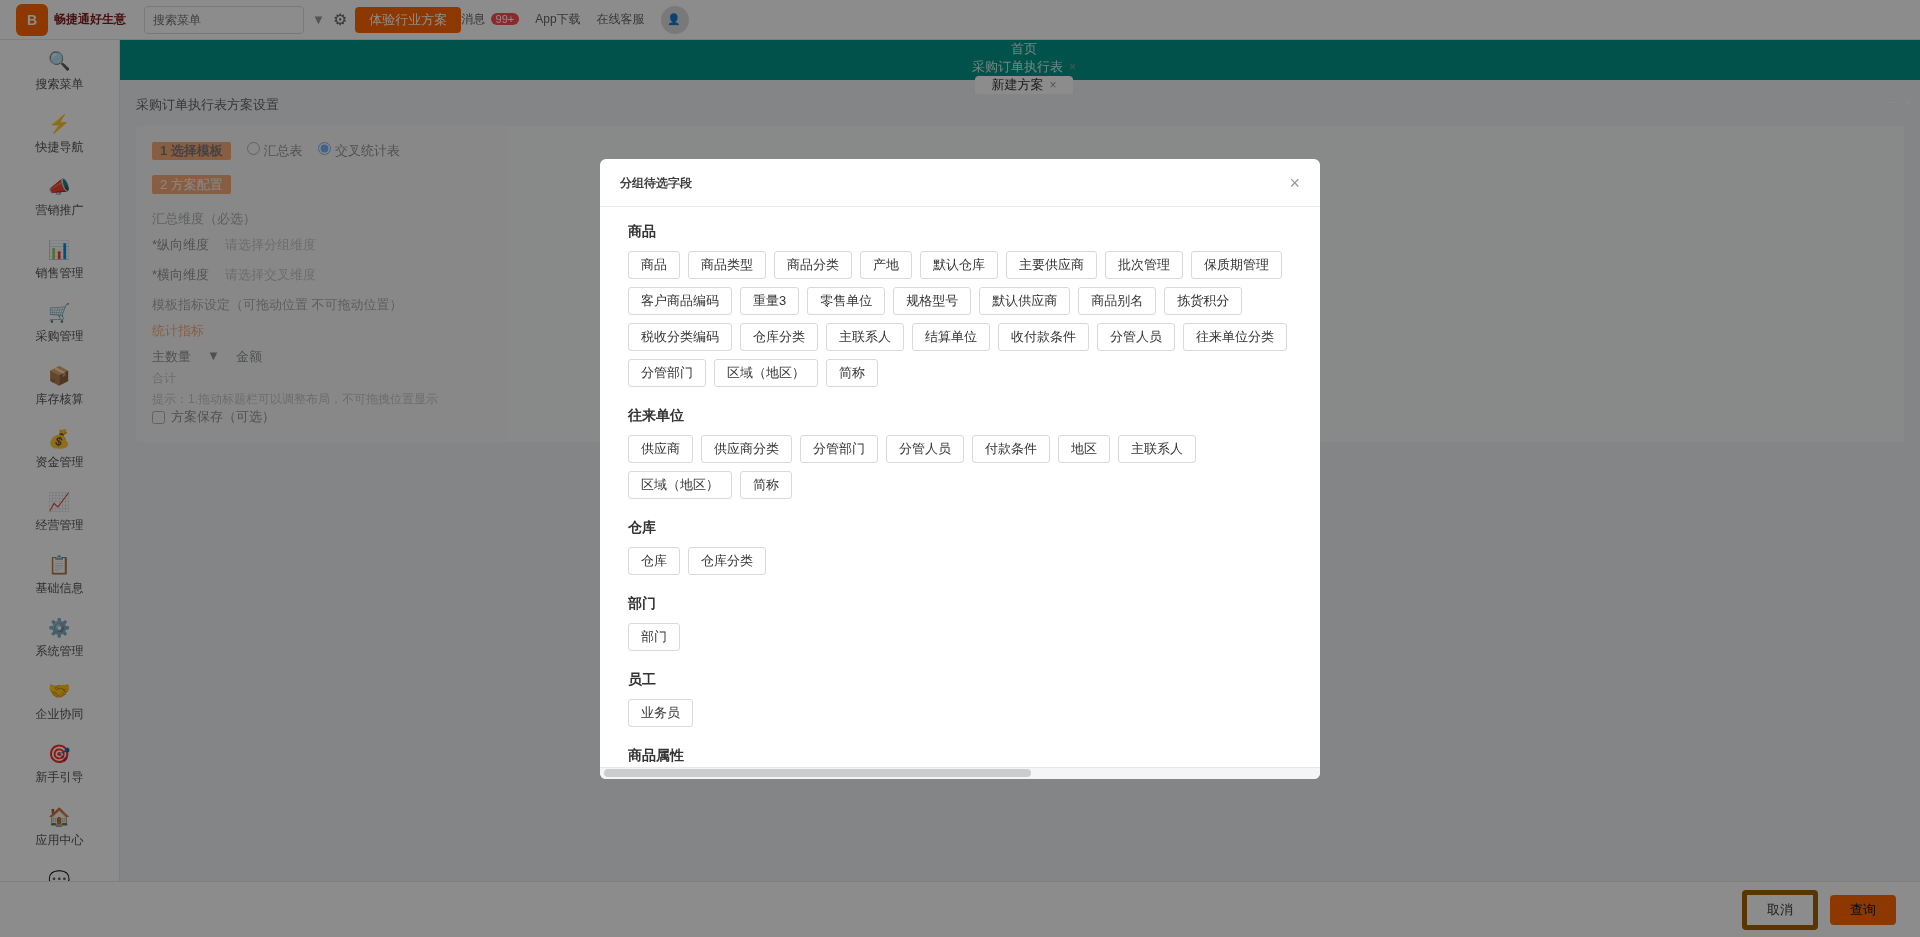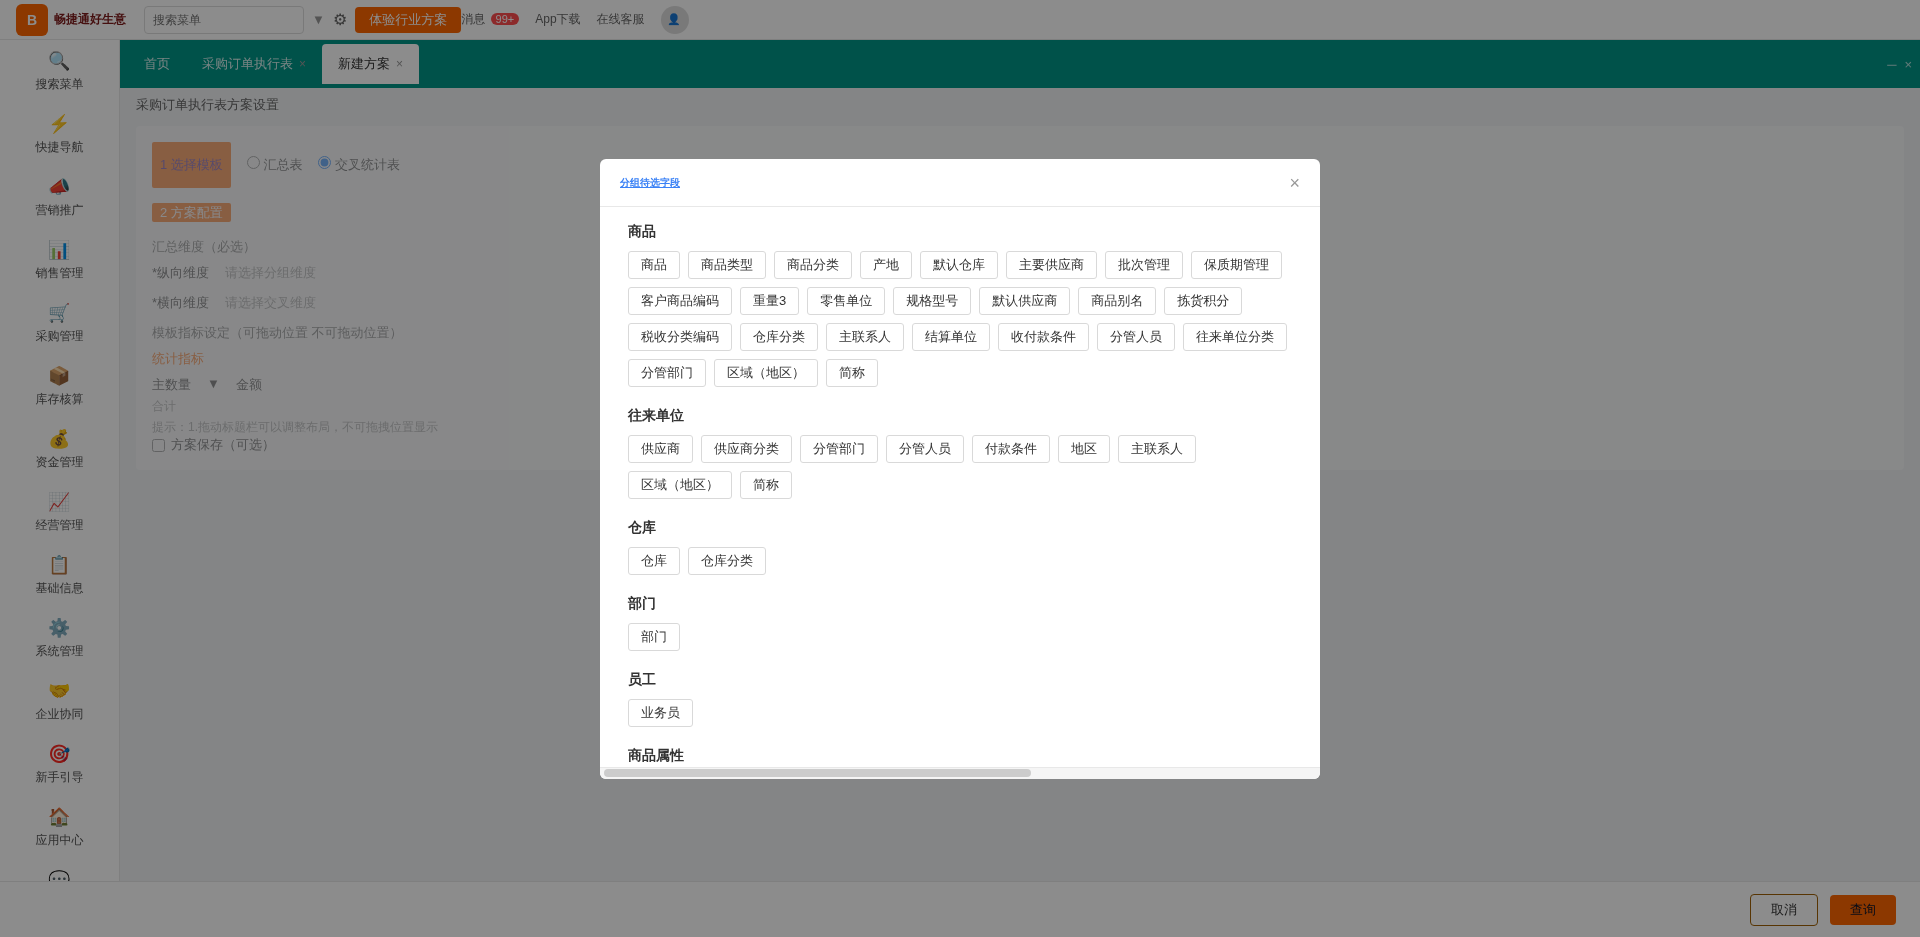--- a/index.html
+++ b/index.html
@@ -72,25 +72,26 @@
       display: flex; flex-direction: column; align-items: center;
       padding: 10px 6px;
       cursor: pointer; color: #555; font-size: 12px; gap: 4px;
     }
     .sidebar-item .icon { font-size: 18px; }
 
     
     .nav-tabs {
       position: fixed;
       top: 40px; left: 120px; right: 0;
-      height: 48px;
+      height: 40px;
       background: #009688;
       display: flex; align-items: center;
       z-index: 80;
       padding-left: 8px;
+      flex-direction: column;
     }
     .nav-tab {
       height: 40px;
       padding: 0 16px;
       display: flex; align-items: center; gap: 6px;
       color: rgba(255,255,255,0.85); font-size: 13px; cursor: pointer;
     }
     .nav-tab.active {
       background: #fff; color: #333; border-radius: 4px 4px 0 0;
     }
@@ -126,21 +127,21 @@
       max-height: 620px;
       display: flex; flex-direction: column;
       position: relative;
     }
     .modal-header {
       padding: 14px 20px 12px;
       border-bottom: 1px solid #e8e8e8;
       display: flex; justify-content: space-between; align-items: center;
       flex-shrink: 0;
     }
-    .modal-title { font-size: 10px; font-weight: bold; color: #3b82f6; text-decoration: underline; }
+    .modal-title { font-size: 12px; font-weight: bold; color: #404040; }
     .modal-close { background: none; border: none; font-size: 18px; color: #999; cursor: pointer; }
 
     .modal-body {
       flex: 1; overflow-y: auto; padding: 16px 28px;
     }
 
     
     .modal-scroll-track {
       height: 12px; background: #f5f5f5;
       border-top: 1px solid #e8e8e8;
@@ -172,21 +173,21 @@
     .modal-footer-area {
       position: fixed; bottom: 0; left: 0; right: 0;
       height: 56px;
       background: #fff;
       border-top: 1px solid #e8e8e8;
       display: flex; justify-content: flex-end; align-items: center;
       padding: 0 24px; gap: 12px;
       z-index: 999;
     }
     .btn-cancel {
-      border: 1px solid #a16207; background: #fff; color: #333;
+      border: 5px solid #a16207; background: #fff; color: #333;
       padding: 6px 20px; border-radius: 4px; cursor: pointer; font-size: 13px;
     }
     .btn-confirm {
       background: #ff6600; color: #0f172a; border: none;
       padding: 6px 20px; border-radius: 4px; cursor: pointer; font-size: 13px;
     }
   </style>
 </head>
 <body>
 
@@ -294,21 +295,21 @@
     <span style="color:rgba(255,255,255,0.7);cursor:pointer;">─</span>
     <span style="color:rgba(255,255,255,0.7);cursor:pointer;">×</span>
   </div>
 </div>
 
 <div class="main-content">
   <div class="page-title">采购订单执行表方案设置</div>
   <div class="form-area">
 
     <div style="margin-bottom:16px; display:flex; align-items:center; gap:16px;">
-      <span style="background:#ff6600;color:#4c1d95;padding:14px 8px;border-radius:2px;">1 选择模板</span>
+      <span style="background:#ff6600;color:#000000;padding:0 8px;border-radius:2px;font-weight:bold;">1 选择模板</span>
       <label style="cursor:pointer;">
         <input type="radio" name="template" style=""> <span>汇总表</span>
       </label>
       <label style="cursor:pointer;">
         <input type="radio" name="template" checked="" style=""> <span>交叉统计表</span>
       </label>
     </div>
 
     <div style="margin-bottom:16px;">
       <span style="background:#ff6600;color:#fff;padding:2px 8px;border-radius:2px;">2 方案配置</span>

